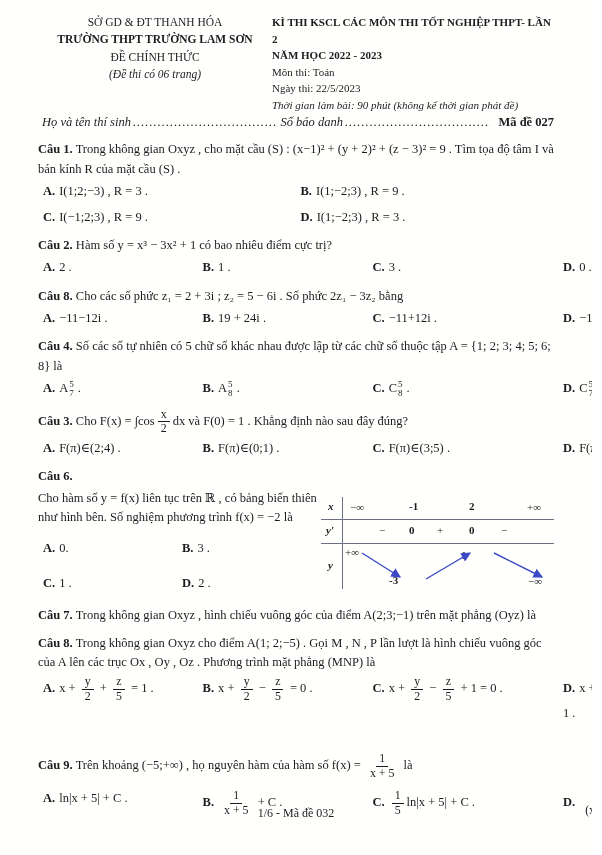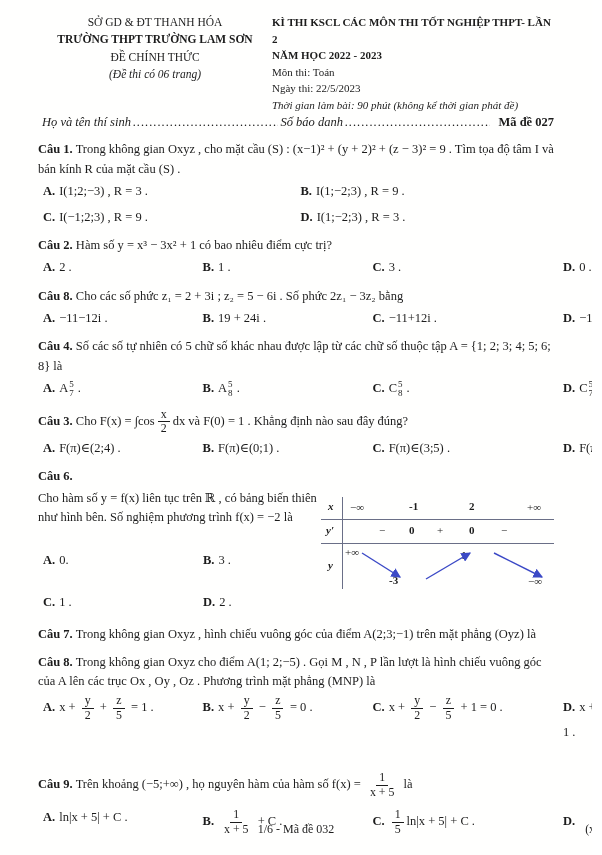--- a/index.html
+++ b/index.html
@@ -29,31 +29,31 @@
   .opt{padding:1px 0;}
   .opt .ol{font-weight:bold;margin-right:4px;}
   
   .frac{display:inline-flex;flex-direction:column;align-items:center;vertical-align:middle;margin:0 3px;line-height:1.15;font-size:0.95em;}
   .frac .top{border-bottom:1px solid #1c1c1c;padding:0 3px;}
   .frac .bot{padding:0 3px;}
   .supsub{display:inline-flex;flex-direction:column;align-items:flex-start;vertical-align:middle;line-height:1.05;font-size:0.72em;margin:0 1px;}
   
   .q6-row{display:flex;margin-top:2px;}
   .q6-left{width:290px;}
-  .q6-left .opts{margin-top:22px;row-gap:14px;gap:21px;}
+  .q6-left .opts{margin-top:10px;row-gap:14px;}
   
   .vt{position:relative;width:237px;height:96px;margin-left:0px;margin-top:6px;font-size:11px;flex:none;}
   .vt .hline{position:absolute;left:0;right:4px;height:1px;background:#6a6f87;}
   .vt .vline{position:absolute;left:21px;top:2px;bottom:2px;width:1px;background:#6a6f87;}
   .vt span{position:absolute;white-space:nowrap;}
   .vt .lab{font-weight:bold;font-style:italic;}
   .vt .bv{font-weight:bold;}
   .vt svg{position:absolute;left:21px;top:48px;pointer-events:none;}
   
-  .footer{position:absolute;left:0;right:0;bottom:16px;text-align:center;font-size:12px;}
+  .footer{position:absolute;left:0;right:0;bottom:32px;text-align:center;font-size:12px;}
 </style>
 </head>
 <body>
 
 <div class="page">
 
   <div class="hdr">
     <div class="hdr-left">
       <div>SỞ GD &amp; ĐT THANH HÓA</div>
       <div class="b">TRƯỜNG THPT TRƯỜNG LAM SƠN</div>

